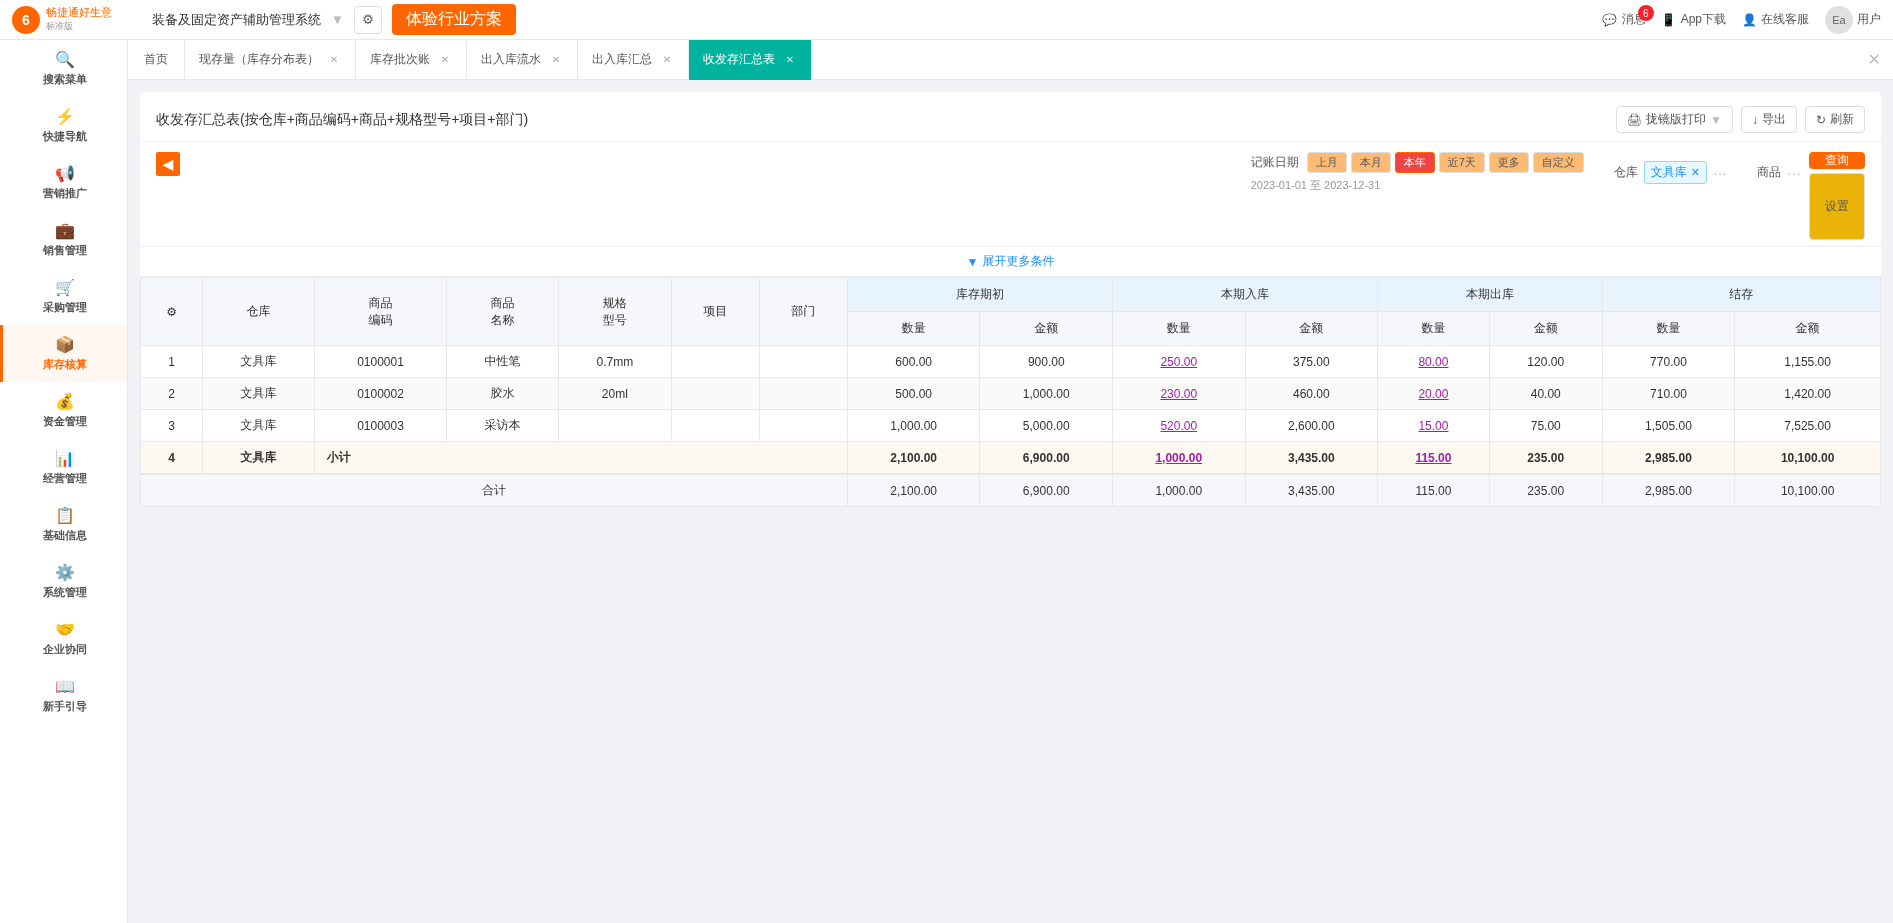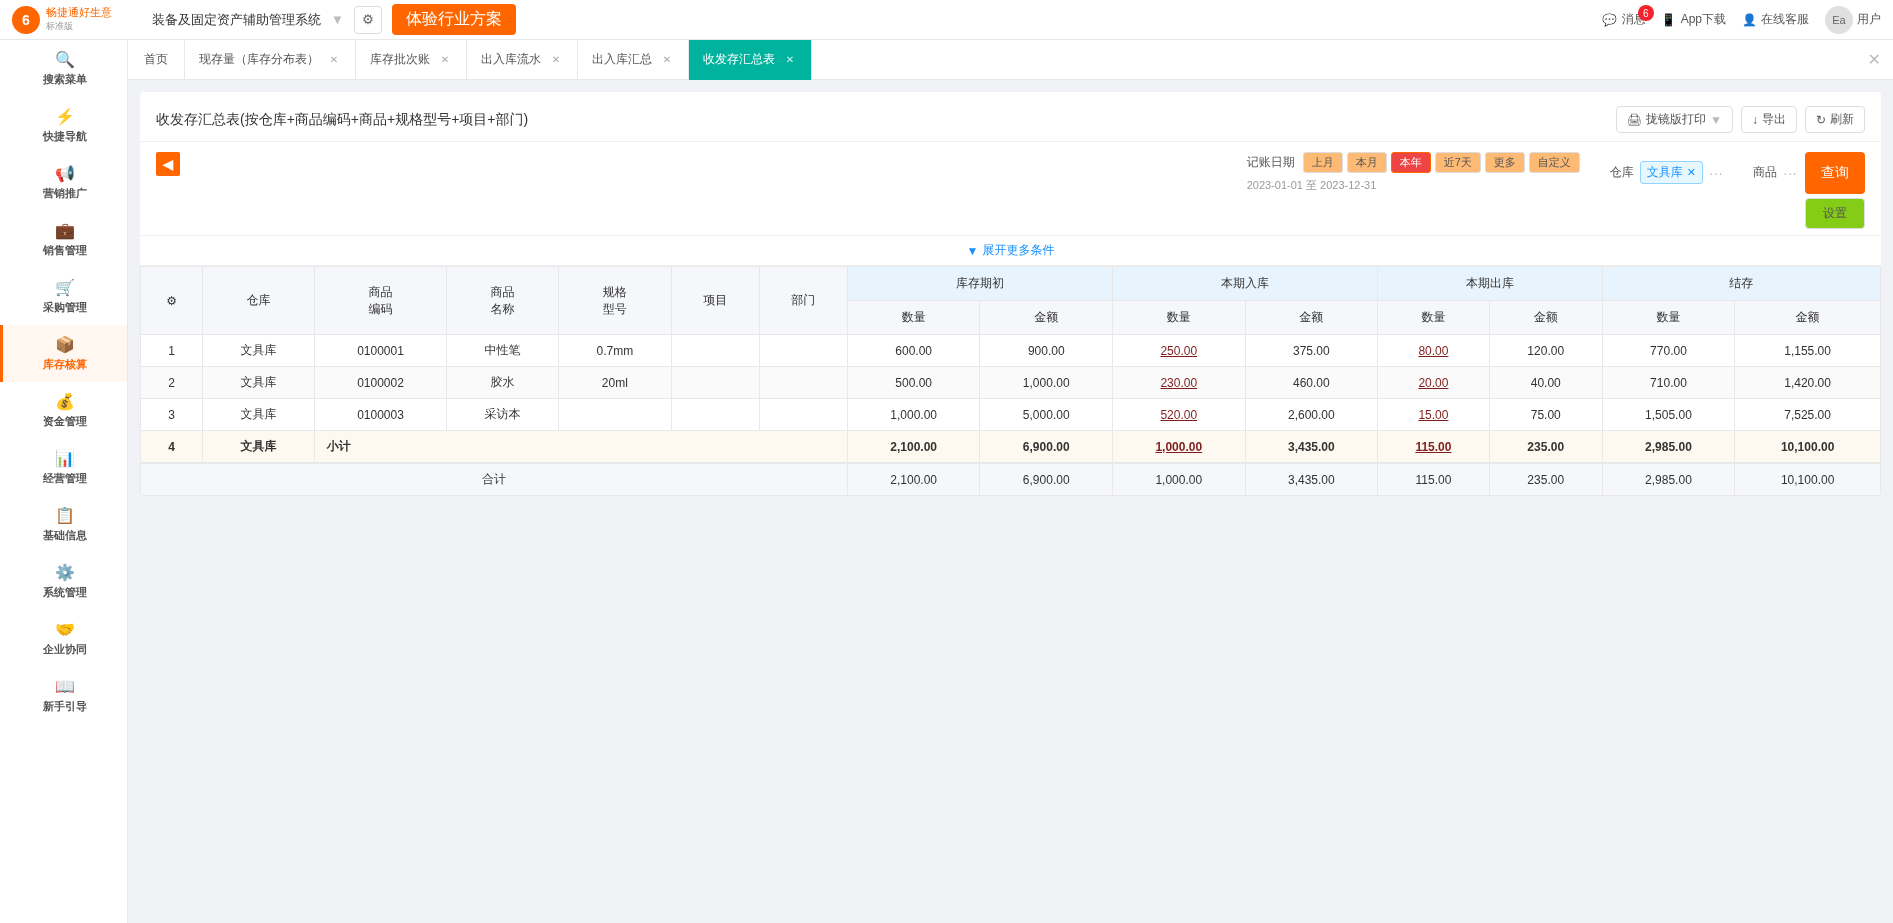--- a/index.html
+++ b/index.html
@@ -48,33 +48,33 @@
     .filter-label { font-size: 12px; color: #555; white-space: nowrap; }
     .date-btns { display: flex; align-items: center; gap: 4px; }
     .date-btn { border: 1px solid #ddd; border-radius: 3px; padding: 2px 8px; font-size: 11px; cursor: pointer; background: #fdba74; color: #555; }
     .date-btn.active { background: #ef4444; color: #fff; border-color: #ff6600; }
     .date-range { font-size: 11px; color: #999; margin-top: 2px; }
     .filter-warehouse { display: flex; align-items: center; gap: 6px; }
     .warehouse-tag { background: #e6f7ff; border: 1px solid #91d5ff; border-radius: 3px; padding: 2px 6px; font-size: 12px; color: #1890ff; display: flex; align-items: center; gap: 4px; }
     .warehouse-tag-close { color: #1890ff; cursor: pointer; font-size: 11px; }
     .filter-dots { color: #bbb; cursor: pointer; font-size: 14px; }
     .filter-goods { display: flex; align-items: center; gap: 6px; }
-    .btn-query { background: #ff6600; color: #fff; border: none; border-radius: 4px; padding: 12px 16px; font-size: 14px; cursor: pointer; }
-    .btn-settings { border: 1px solid #ddd; border-radius: 4px; padding: 6px 10px; font-size: 12px; cursor: pointer; background: #84cc16; color: #555; }
+    .btn-query { background: #ff6600; color: #fff; border: none; border-radius: 4px; padding: 0 16px; font-size: 12px; cursor: pointer; }
+    .btn-settings { border: 1px solid #ddd; border-radius: 4px; padding: 24px 10px; font-size: 12px; cursor: pointer; background: #eab308; color: #555; }
     .expand-btn { display: flex; align-items: center; gap: 4px; font-size: 12px; color: #1890ff; cursor: pointer; background: none; border: none; }
 
     
     .table-wrapper { overflow-x: auto; }
     table { width: 100%; border-collapse: collapse; font-size: 12px; }
     thead tr th { background: #f5f7fa; border: 1px solid #e8e8e8; padding: 8px 10px; text-align: center; color: #333; font-weight: 500; white-space: nowrap; }
     tbody tr td { border: 1px solid #e8e8e8; padding: 7px 10px; text-align: center; color: #333; white-space: nowrap; }
     tbody tr:nth-child(even) { background: #fafafa; }
     tbody tr.subtotal { background: #fef9f0; font-weight: bold; }
     tbody tr.subtotal td { font-weight: bold; }
-    .link-cell { color: #7f1d1d; text-decoration: underline; cursor: pointer; }
+    .link-cell { color: #a21caf; text-decoration: underline; cursor: pointer; }
 
     
     .table-footer { background: #f5f7fa; border-top: 2px solid #e8e8e8; }
     .table-footer td { border: 1px solid #e8e8e8; padding: 7px 10px; text-align: center; font-weight: normal; font-size: 12px; color: #333; }
 
     
     .tab-close-btn { display: inline-flex; align-items: center; justify-content: center; width: 14px; height: 14px; border-radius: 50%; font-size: 10px; cursor: pointer; }
 
     .content-inner { background: #fff; border-radius: 4px; overflow: hidden; }
 

